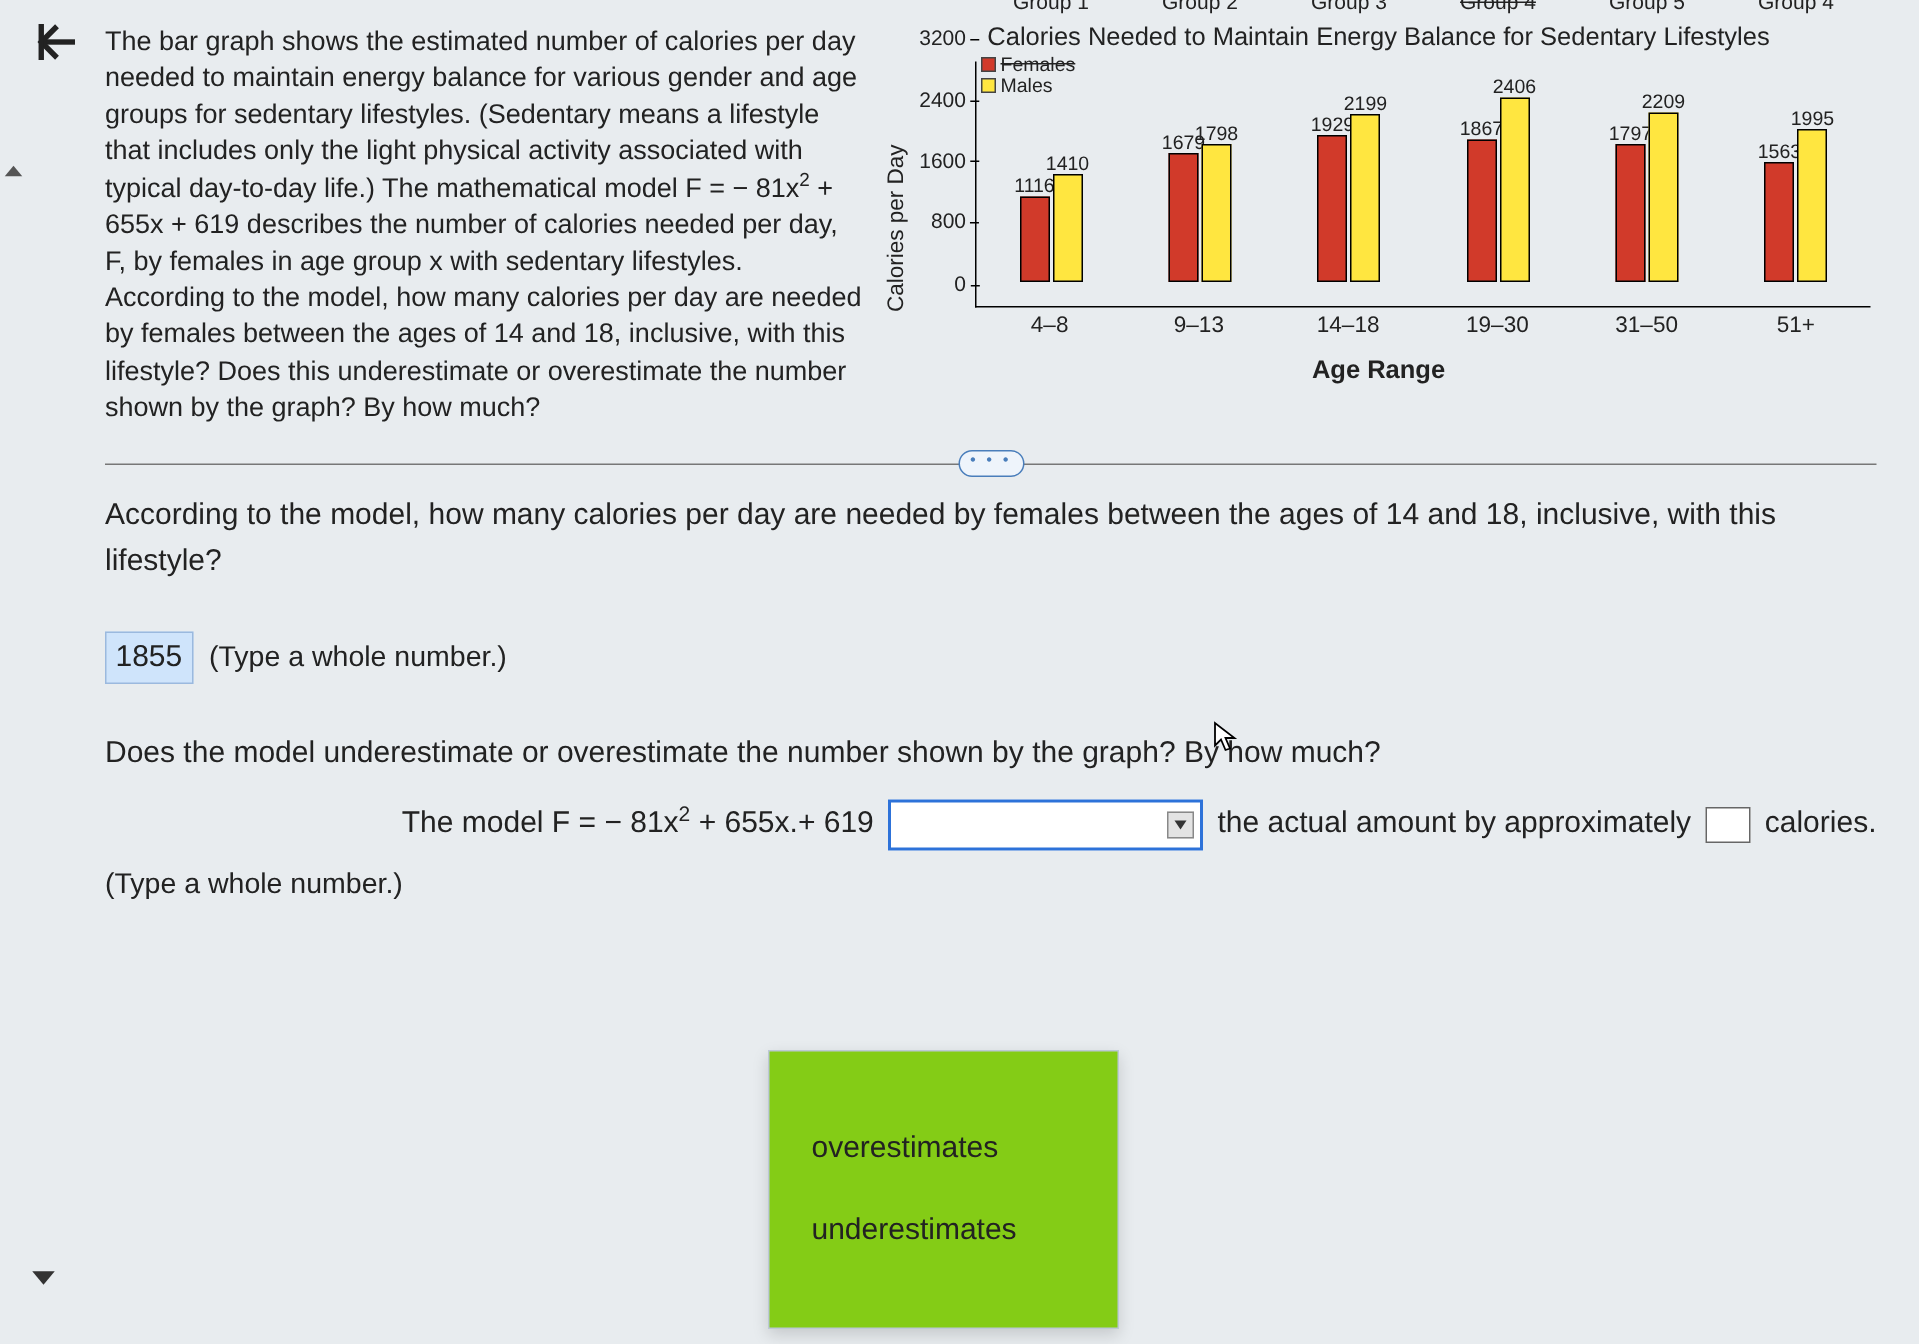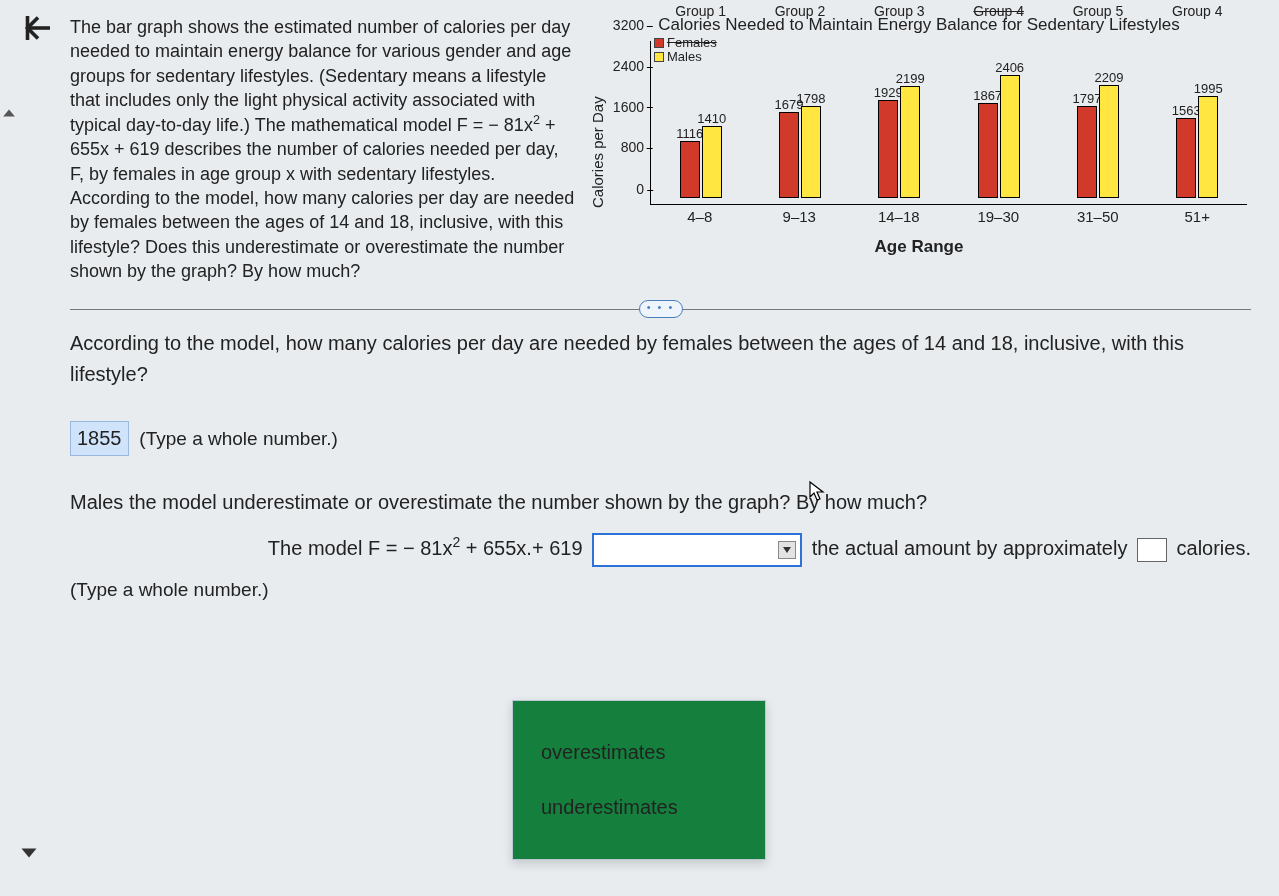--- a/index.html
+++ b/index.html
@@ -65,21 +65,21 @@
     left: 44px; right: 4px; top: 4px; bottom: 32px;
     border-left: 1.5px solid #000;
     border-bottom: 1.5px solid #000;
   }
   .ytick {
     position: absolute; left: 6px; font-size: 14px; transform: translate(-100%, -50%);
     padding-right: 4px;
   }
   .ytick .dash { display:inline-block; width:6px; border-top:1.5px solid #000; vertical-align:middle; margin-left:3px;}
   .bars {
-    position: absolute; left:0; right:0; bottom:6px; height:100%;
+    position: absolute; left:0; right:0; bottom:16px; height:100%;
     display: flex;
   }
   .group {
     flex: 1; display:flex; align-items:flex-end; justify-content:center; gap:2px;
     position: relative;
   }
   .bar {
     width: 20px; border:1.5px solid #000;
     position:relative;
   }
@@ -134,23 +134,23 @@
     position:absolute; right:4px; top:50%; transform:translateY(-50%);
     width:18px; height:18px; background:#e3e3e3; border:1px solid #888;
     display:flex; align-items:center; justify-content:center;
   }
   .small-box {
     display:inline-block; width:30px; height:24px; border:1.5px solid #666; background:#fff;
     vertical-align:middle; margin:0 4px;
   }
   .dd-panel {
     position:absolute; left:512px; top:700px;
-    width:254px; background:#15803d; border:1px solid #bcc8d6;
+    width:234px; background:#84cc16; border:1px solid #bcc8d6;
     box-shadow:0 4px 10px rgba(0,0,0,0.15);
-    padding: 24px 0;
+    padding: 37px 0;
   }
   .dd-item {
     padding: 16px 28px; font-size:20px; cursor:pointer;
   }
   .cursor-icon {
     position:absolute; left:808px; top:480px;
   }
 </style>
 </head>
 <body>
@@ -280,21 +280,21 @@
     <span class="dots">• • •</span>
 
     <div class="qa">
       <div>According to the model, how many calories per day are needed by females between the ages of 14 and 18, inclusive, with this lifestyle?</div>
       <br>
       <div>
         <span class="ans-input">1855</span>
         <span class="hint">&nbsp;<span>(Type a whole number.)</span></span>
       </div>
       <br>
-      <div>Males the model underestimate or overestimate the number shown by the graph? By how much?</div>
+      <div>Does the model underestimate or overestimate the number shown by the graph? By how much?</div>
 
       <div class="sentence">
         <span>The model F = − 81x</span><sup>2</sup><span> + 655x.+ 619 </span>
         <span class="dropdown-box">
           <span class="tri">
             <svg width="10" height="10" viewBox="0 0 10 10">
                 <polygon points="1,2 9,2 5,8" fill="#333"></polygon>
               </svg>
           </span>
         </span>

